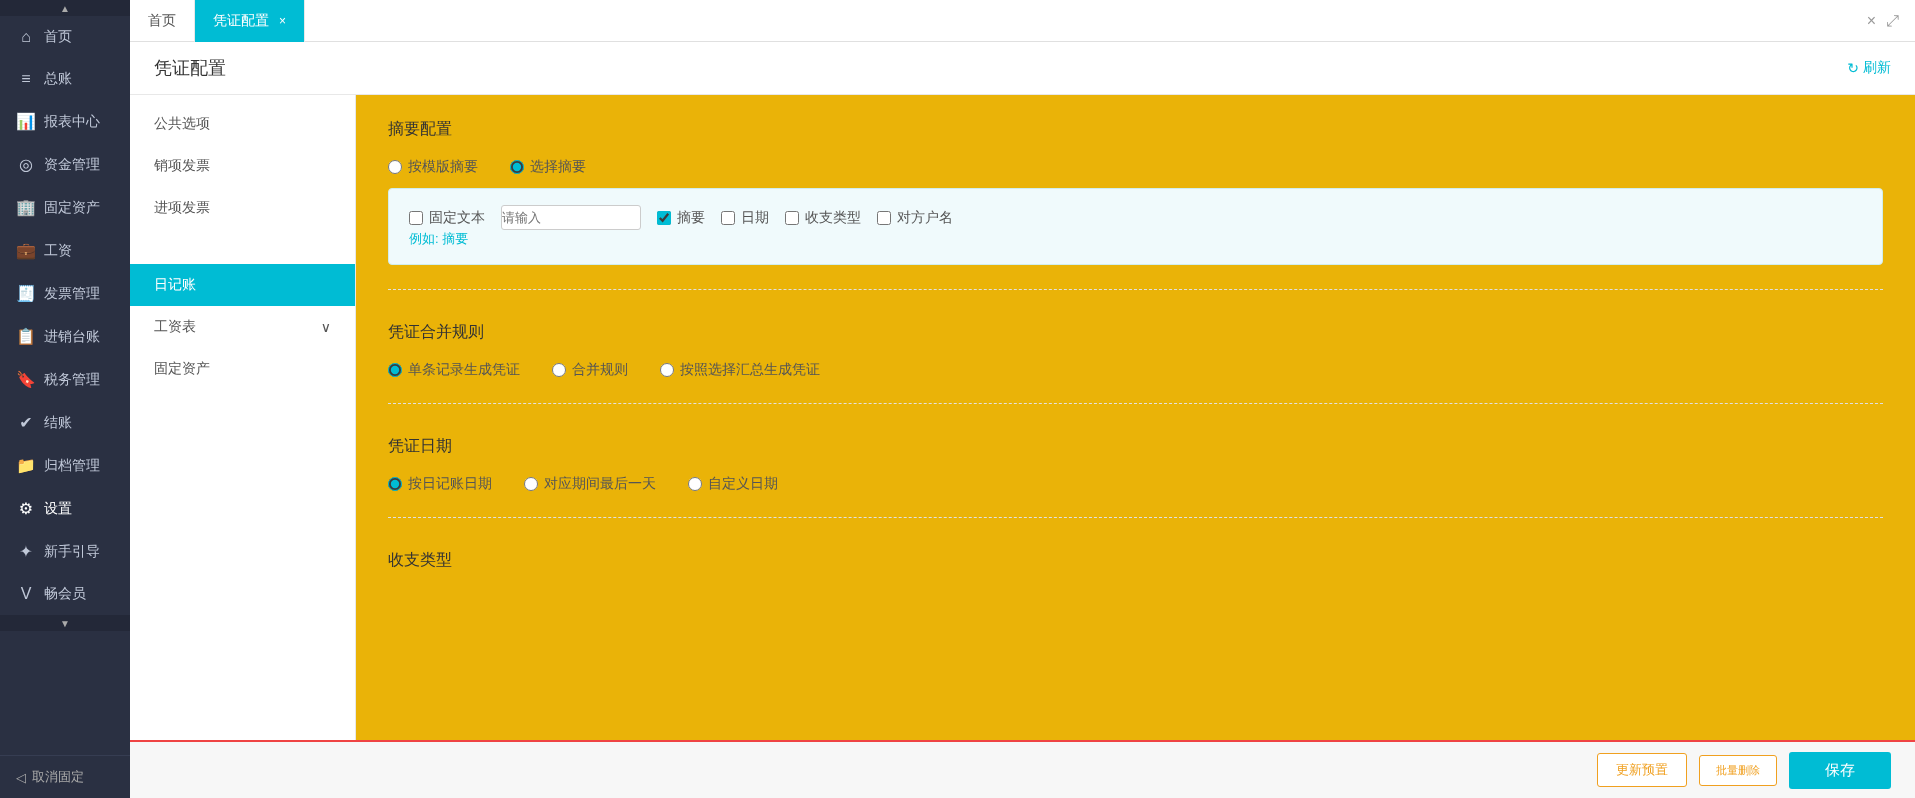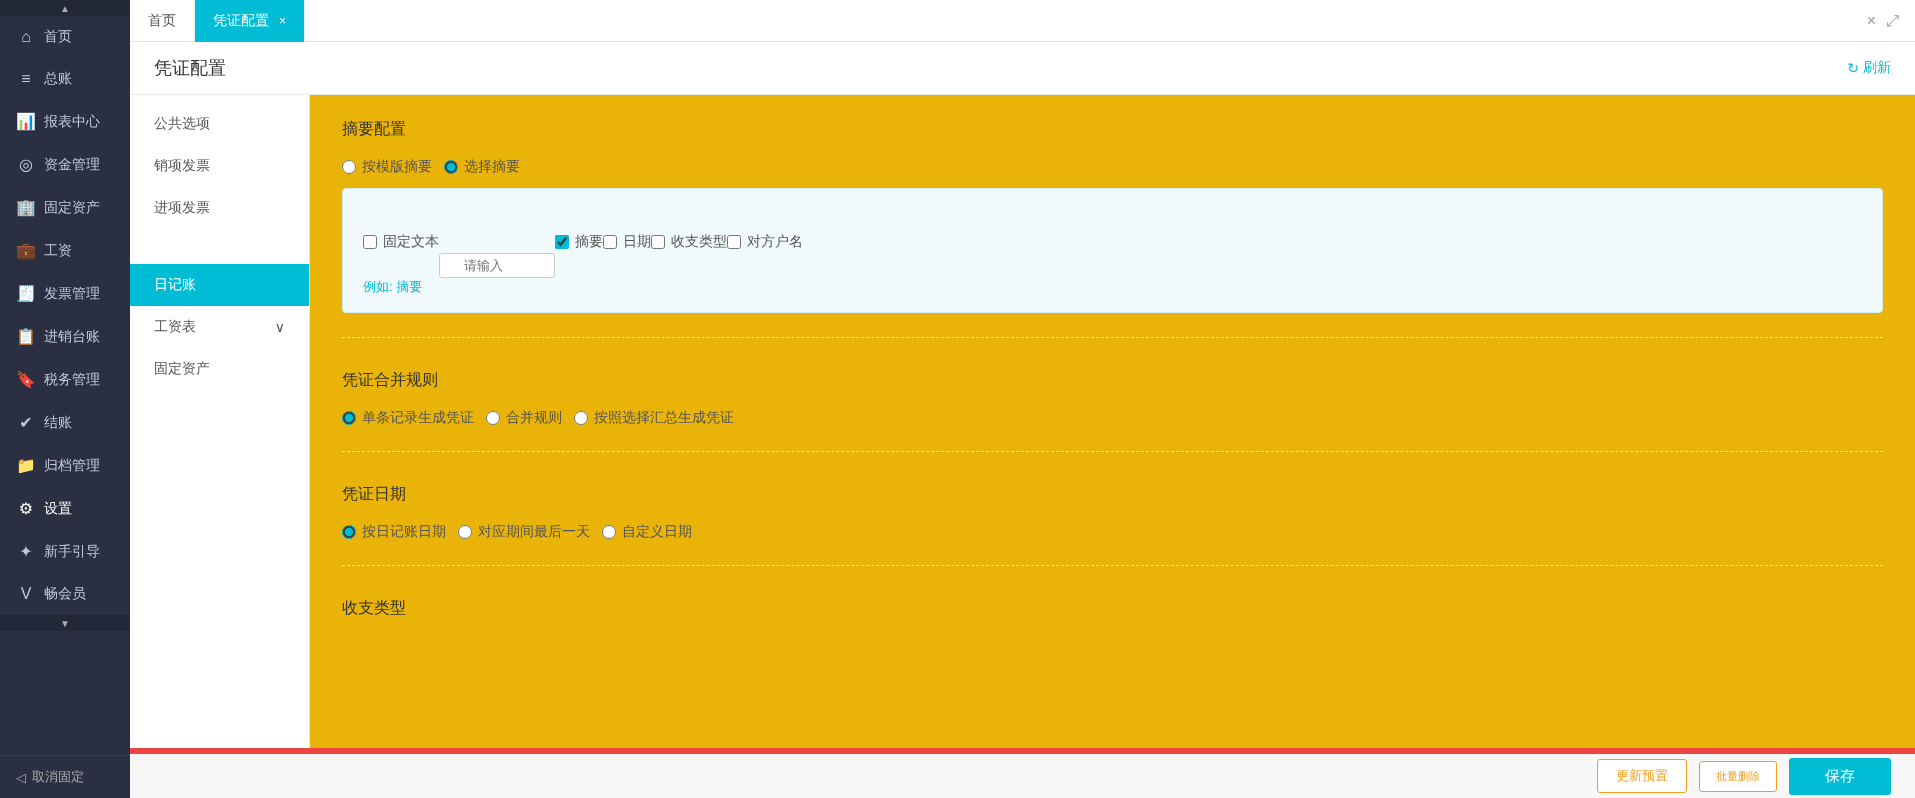--- a/index.html
+++ b/index.html
@@ -116,21 +116,21 @@
 
     
     .content-body {
       flex: 1;
       display: flex;
       overflow: hidden;
     }
 
     
     .left-nav {
-      width: 180px;
+      width: 226px;
       background: #fff;
       border-right: 1px solid #e8e8e8;
       padding: 8px 0;
       flex-shrink: 0;
     }
     .left-nav-item {
       padding: 12px 24px;
       cursor: pointer;
       color: #555;
       font-size: 14px;
@@ -164,21 +164,21 @@
       font-size: 16px;
       font-weight: 500;
       color: #333;
       margin-bottom: 18px;
     }
 
     
     .radio-group, .checkbox-group {
       display: flex;
       align-items: center;
-      gap: 12px;
+      gap: 32px;
       flex-wrap: wrap;
     }
     .radio-item, .checkbox-item {
       display: flex;
       align-items: center;
       gap: 6px;
       cursor: pointer;
       color: #555;
     }
     input[type="radio"], input[type="checkbox"] {
@@ -191,43 +191,42 @@
     
     .summary-inner {
       background: #f0fafc;
       border: 1px solid #d0eeee;
       border-radius: 4px;
       padding: 16px 20px;
       margin-top: 12px;
     }
     .summary-inner-row {
       display: flex;
-      gap: 0;
+      gap: 16px;
       flex-wrap: wrap;
     }
     .summary-input {
       border: 1px solid #ccc;
       border-radius: 3px;
-      padding: 4px 24px;
+      padding: 4px 0;
       font-size: 13px;
       color: #999;
-      width: 116px;
+      width: 140px;
       outline: none;
-      margin-top: 48px;
     }
     .summary-example {
       color: #00bcd4;
       font-size: 13px;
     }
 
     
     .bottom-bar {
-      height: 50px;
+      height: 58px;
       background: #f7f7f7;
-      border-top: 6px solid #ef4444;
+      border-top: 2px solid #ef4444;
       display: flex;
       align-items: center;
       justify-content: flex-end;
       padding: 0 24px;
       gap: 12px;
       flex-shrink: 0;
     }
     .btn-update-preview {
       border: 1px solid #f0a020;
       background: #fff;

